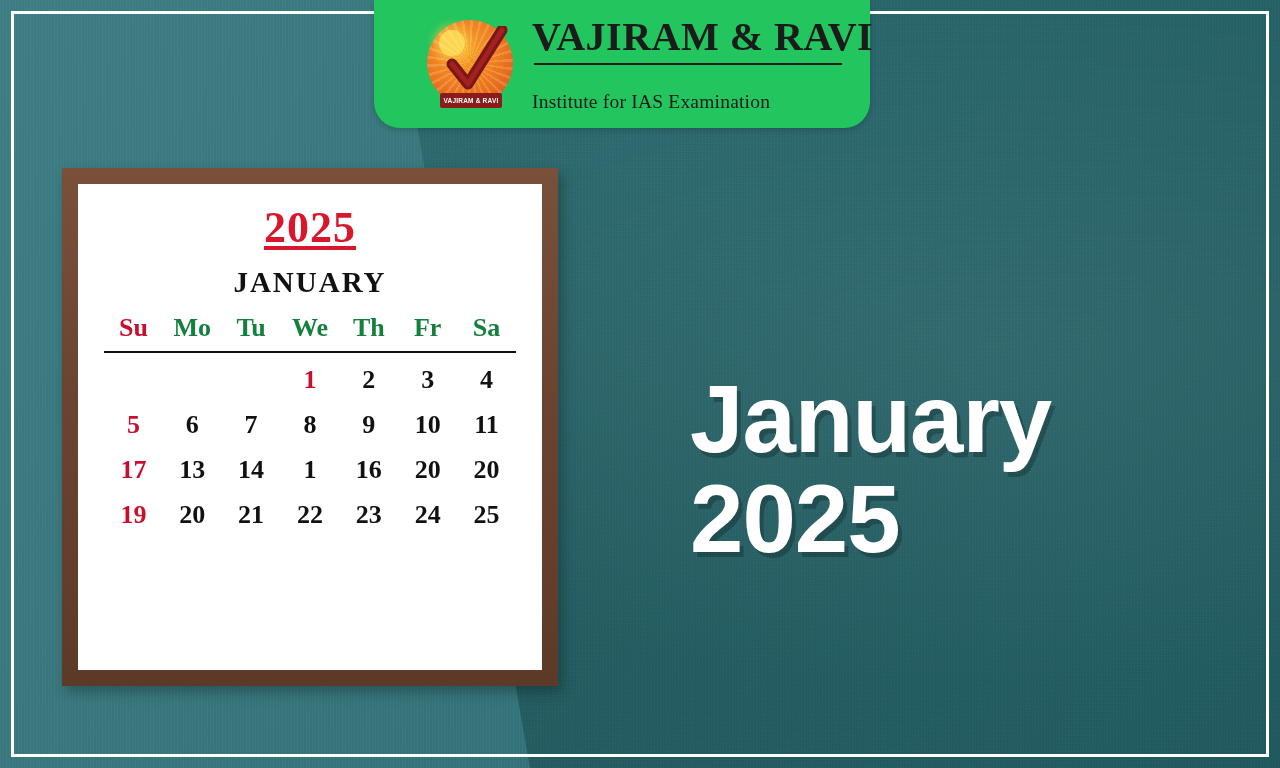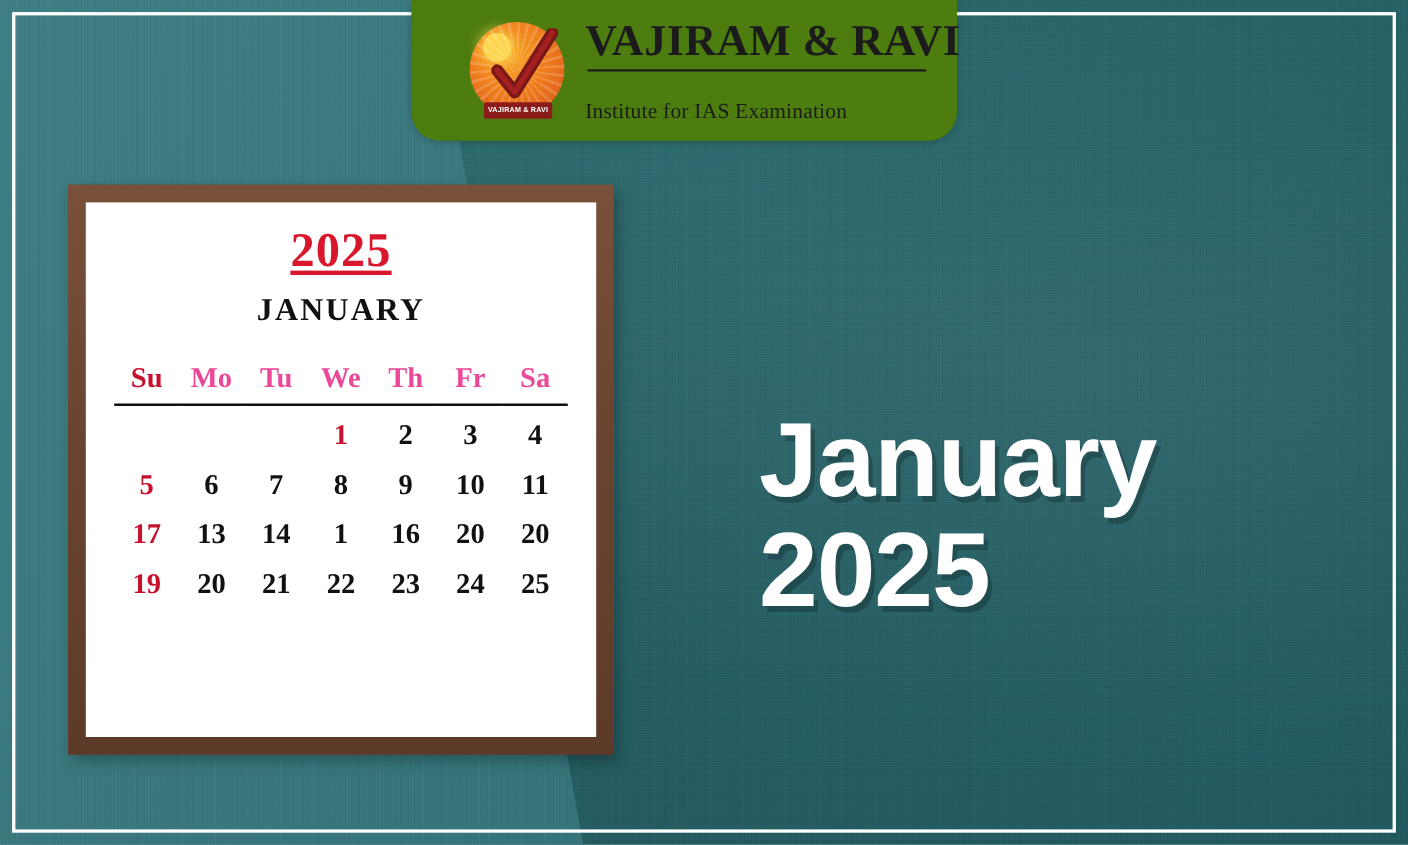--- a/index.html
+++ b/index.html
@@ -50,21 +50,21 @@
     top: 11px; left: 11px; right: 11px; bottom: 11px;
     border: 3px solid #ffffff;
     pointer-events: none;
   }
 
   
   .logo-card {
     position: absolute;
     left: 374px; top: 0;
     width: 496px; height: 128px;
-    background: #4d7c0f;
+    background: #22c55e;
     border-bottom-left-radius: 26px;
     border-bottom-right-radius: 26px;
     box-shadow: 0 2px 6px rgba(0,0,0,0.18);
     display: flex;
     align-items: center;
     padding-left: 50px;
   }
   .logo-mark {
     position: relative;
     width: 96px; height: 92px;
@@ -165,28 +165,28 @@
     font-family: "Liberation Serif", serif;
     font-size: 29px;
     font-weight: 700;
     color: #111;
     letter-spacing: 2px;
     margin-top: 16px;
   }
   table.cal-table {
     width: 100%;
     border-collapse: collapse;
-    margin-top: 24px;
+    margin-top: 8px;
     table-layout: fixed;
   }
   table.cal-table th {
     font-family: "Liberation Serif", serif;
     font-size: 26px;
     font-weight: 700;
-    color: #ec4899;
+    color: #15803d;
     padding: 6px 0 8px 0;
     border-bottom: 2px solid #111;
     text-align: center;
   }
   table.cal-table th.sun, table.cal-table td.sun {
     color: #c8102e;
   }
   table.cal-table td {
     font-family: "Liberation Serif", serif;
     font-size: 26px;

